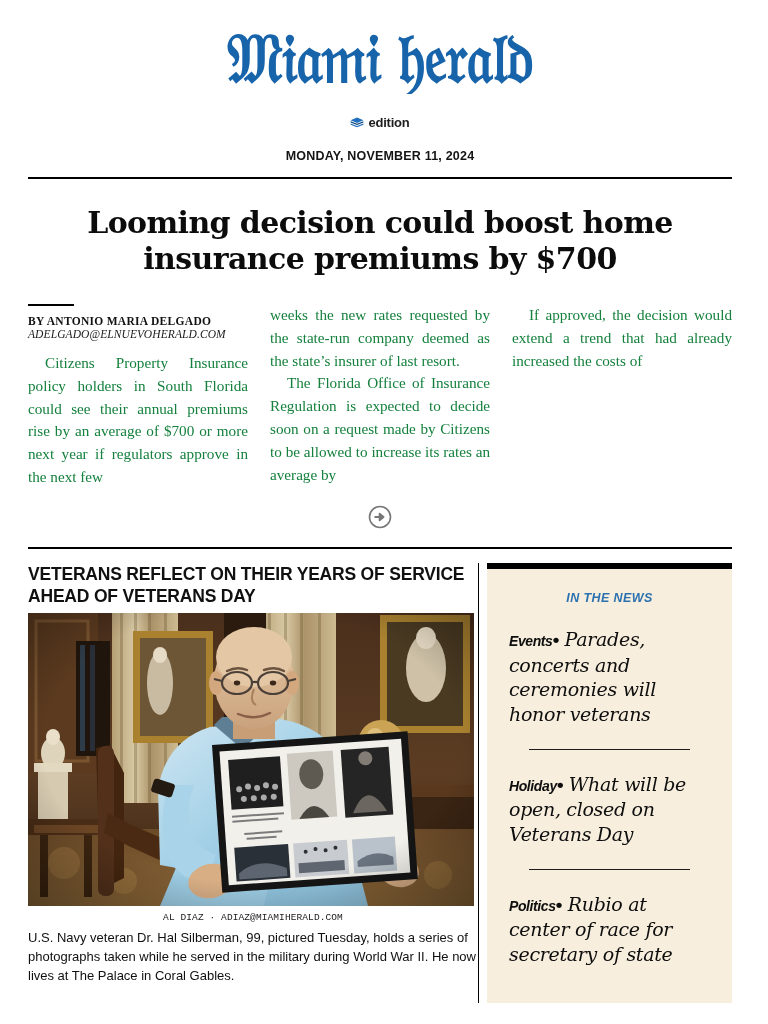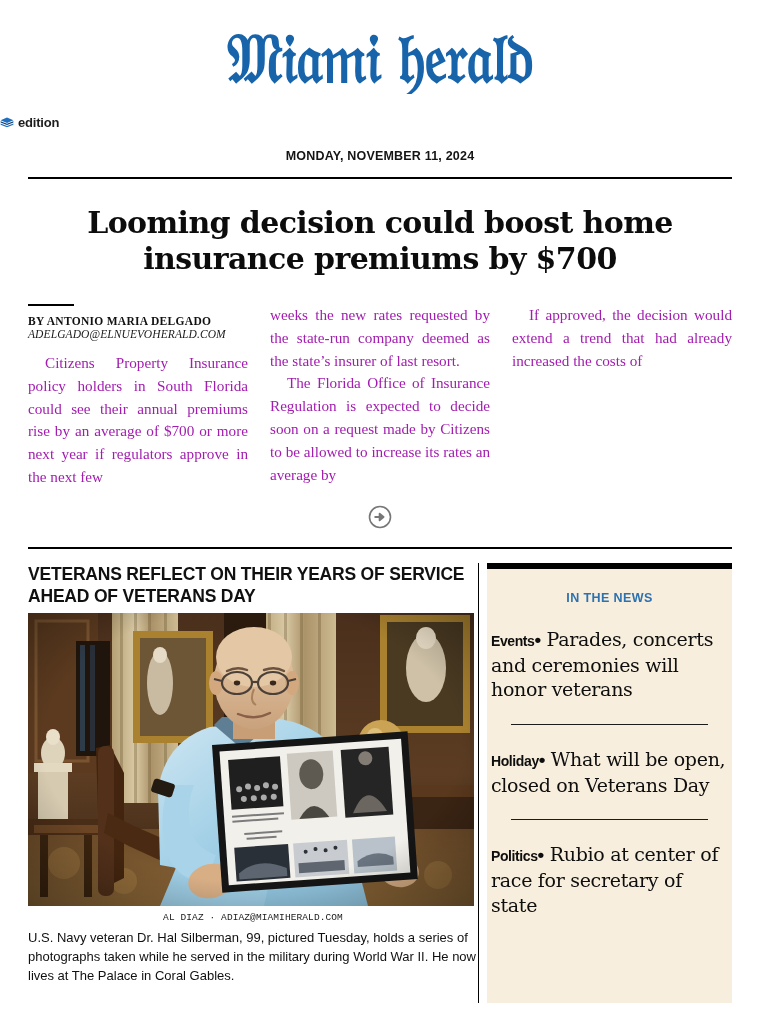--- a/index.html
+++ b/index.html
@@ -37,20 +37,21 @@
     letter-spacing: -1px;
     color: #1764ab;
     font-stretch: condensed;
     transform: scaleX(0.94);
   }
 
   .edition-badge {
     margin-top: 6px;
     display: flex;
     align-items: center;
+    justify-content: center;
     gap: 4px;
     height: 16px;
   }
   .layers-icon {
     display: inline-block;
     width: 14px;
     height: 13px;
     position: relative;
   }
   .edition-label {
@@ -118,21 +119,21 @@
     color: #1a1a1a;
     margin-top: 1px;
     margin-bottom: 12px;
   }
   .body-par {
     font-family: "Liberation Serif", serif;
     font-size: 15.2px;
     line-height: 1.50;
     text-align: justify;
     text-indent: 17px;
-    color: #a21caf;
+    color: #15803d;
     margin: 0;
     hyphens: none;
   }
   .body-par.cont {
     text-indent: 0;
   }
 
   .continue-wrap {
     display: flex;
     justify-content: center;
@@ -204,22 +205,23 @@
     font-size: 13px;
     line-height: 1.46;
     color: #101010;
     margin-top: 6px;
   }
 
   
   .sidebar {
     background: #f7eedd;
     position: relative;
-    padding: 0 4px;
+    padding: 0 22px;
     min-height: 440px;
+    font-style: italic;
   }
   .sidebar-topbar {
     position: absolute;
     top: 0;
     left: 0;
     right: 0;
     height: 6px;
     background: #000000;
   }
   .sidebar-title {

